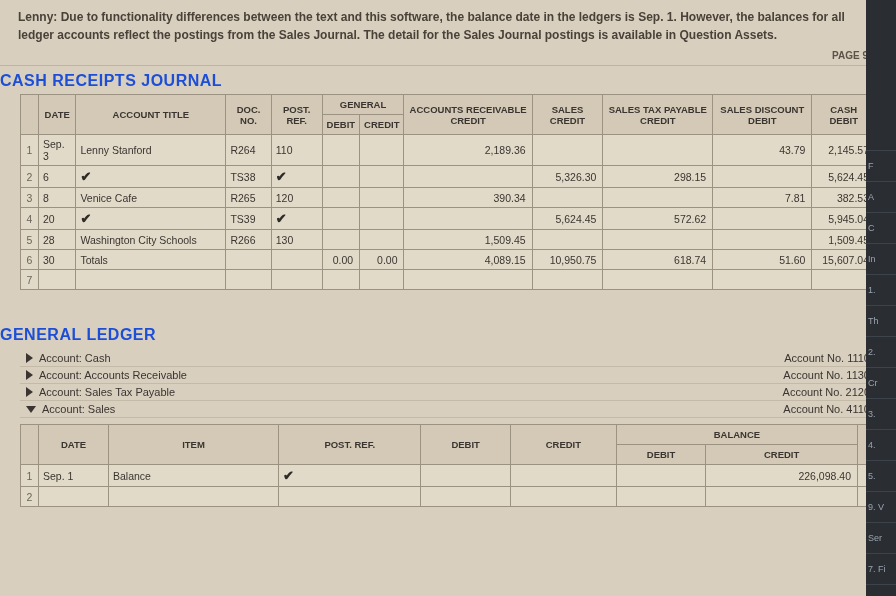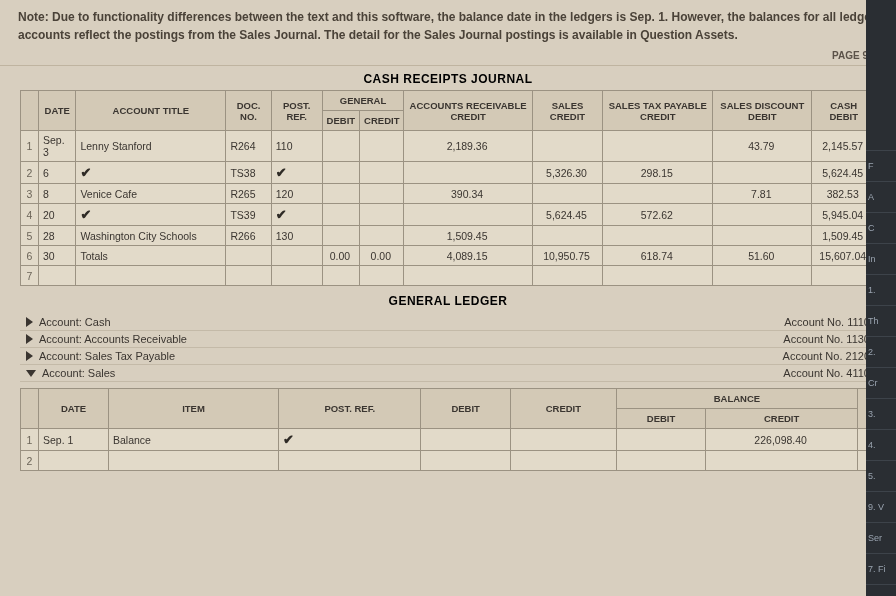--- a/index.html
+++ b/index.html
@@ -22,38 +22,38 @@
   }
   .page-link {
     text-align:right;
     padding:2px 28px 4px 0;
     font-size:10px;
     font-weight:bold;
     color:#5b5248;
     border-bottom:1px solid #bfb4a0;
   }
   .journal-title, .ledger-title {
-    text-align:center;
+    text-align:left;
     font-weight:bold;
-    font-size:12px;
+    font-size:16px;
     padding:6px 0 4px 0;
     letter-spacing:0.5px;
-    color:#000000;
-  }
-  .ledger-title { margin-top:2px; }
+    color:#1d4ed8;
+  }
+  .ledger-title { margin-top:30px; }
   table { border-collapse:collapse; width:calc(100% - 40px); margin:0 20px; background:#e2dac9; }
   th, td {
     border:1px solid #9b9282;
     padding:3px 4px;
     font-size:10.5px;
     vertical-align:middle;
     height:20px;
   }
   th { background:#d3c9b6; font-weight:bold; text-align:center; font-size:9.5px; }
-  td.num { text-align:center; padding-right:6px; }
+  td.num { text-align:right; padding-right:6px; }
   td.ctr { text-align:left; }
   td.idx { text-align:center; width:18px; color:#6b6458; }
   .check { font-weight:bold; font-size:13px; color:#2f2b26; }
   .ledger-accounts { margin:2px 20px 6px 20px; }
   .acct-row {
     display:flex; justify-content:space-between;
     padding:2px 6px;
     border-bottom:1px solid #c4baa8;
     font-size:11px;
     align-items:center;
@@ -89,21 +89,21 @@
     border:1px solid #3d7049;
     border-radius:2px;
   }
 </style>
 </head>
 <body>
 
 <div class="edge-badge"></div>
 
 <div class="note">
-  <b>Note:</b><span> Due to functionality differences between the text and this software, the balance date in the ledgers is Sep. 1. However, the balances for all ledger accounts reflect the postings from the Sales Journal. The detail for the Sales Journal postings is available in Question Assets.</span>
+  <b>Lenny:</b><span> Due to functionality differences between the text and this software, the balance date in the ledgers is Sep. 1. However, the balances for all ledger accounts reflect the postings from the Sales Journal. The detail for the Sales Journal postings is available in Question Assets.</span>
 </div>
 
 <div class="page-link">PAGE 9</div>
 
 <div class="journal-title">CASH RECEIPTS JOURNAL</div>
 
 <table>
   <thead>
     <tr>
       <th rowspan="2"></th>

